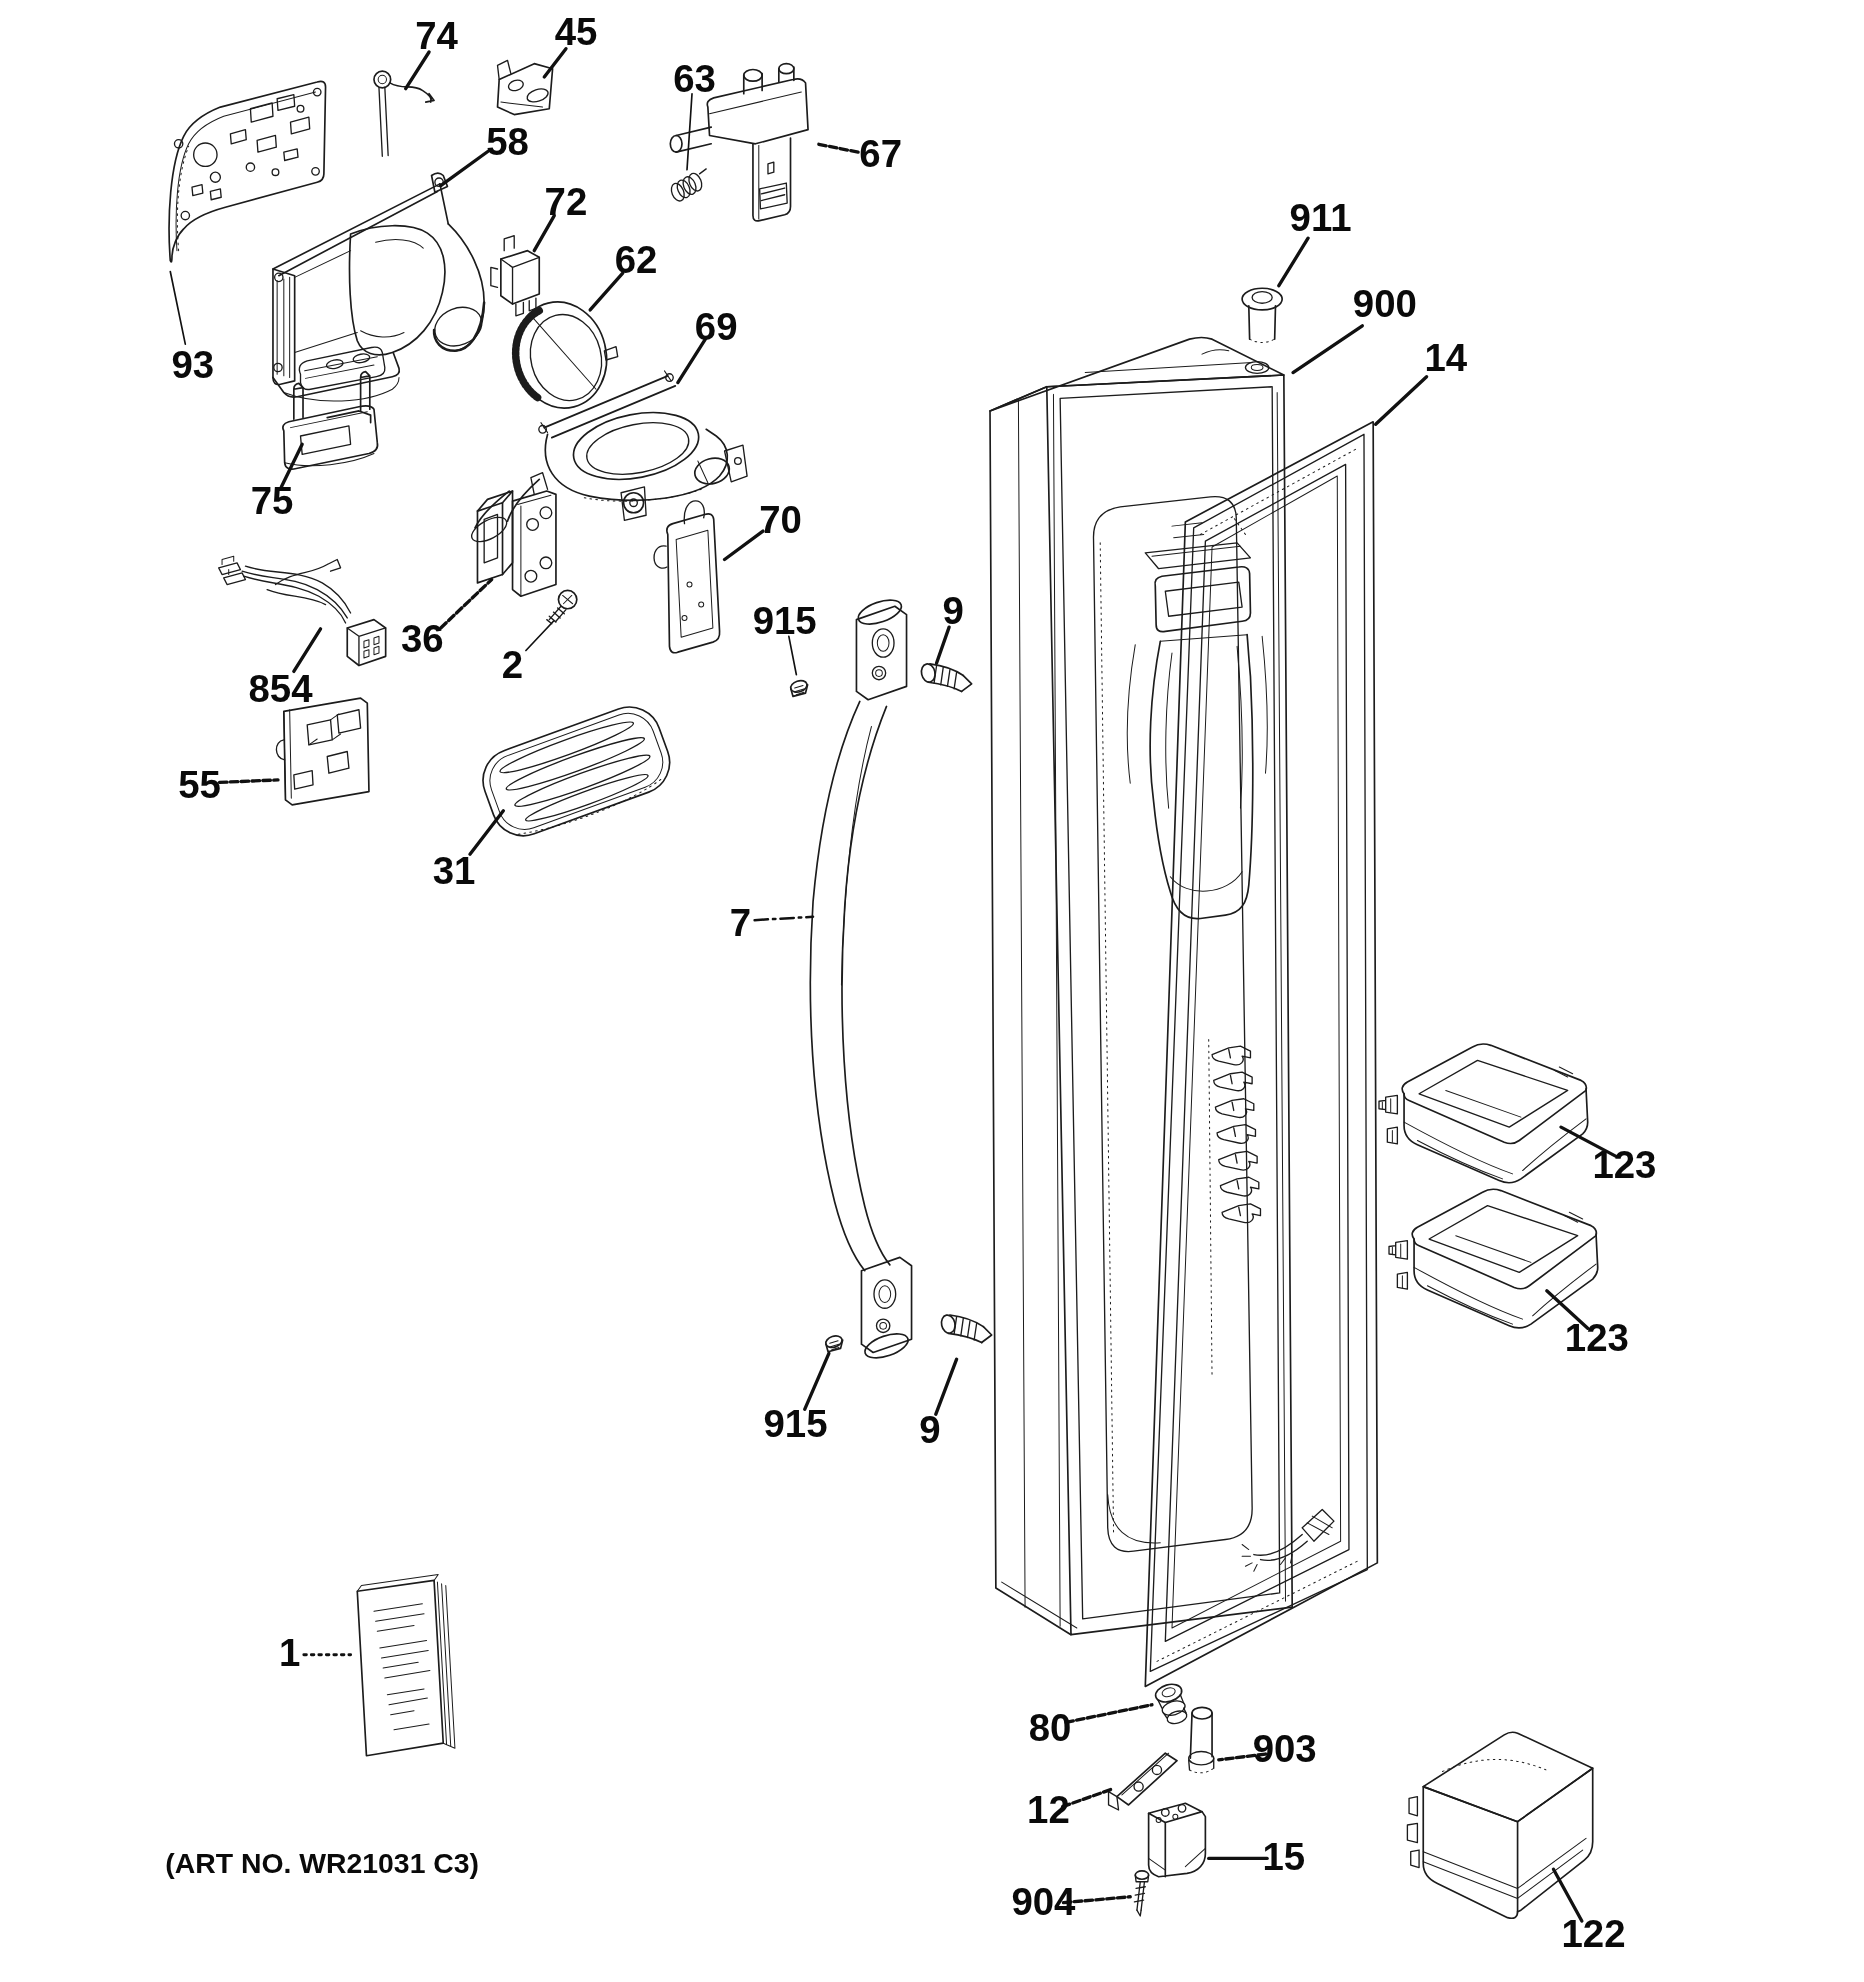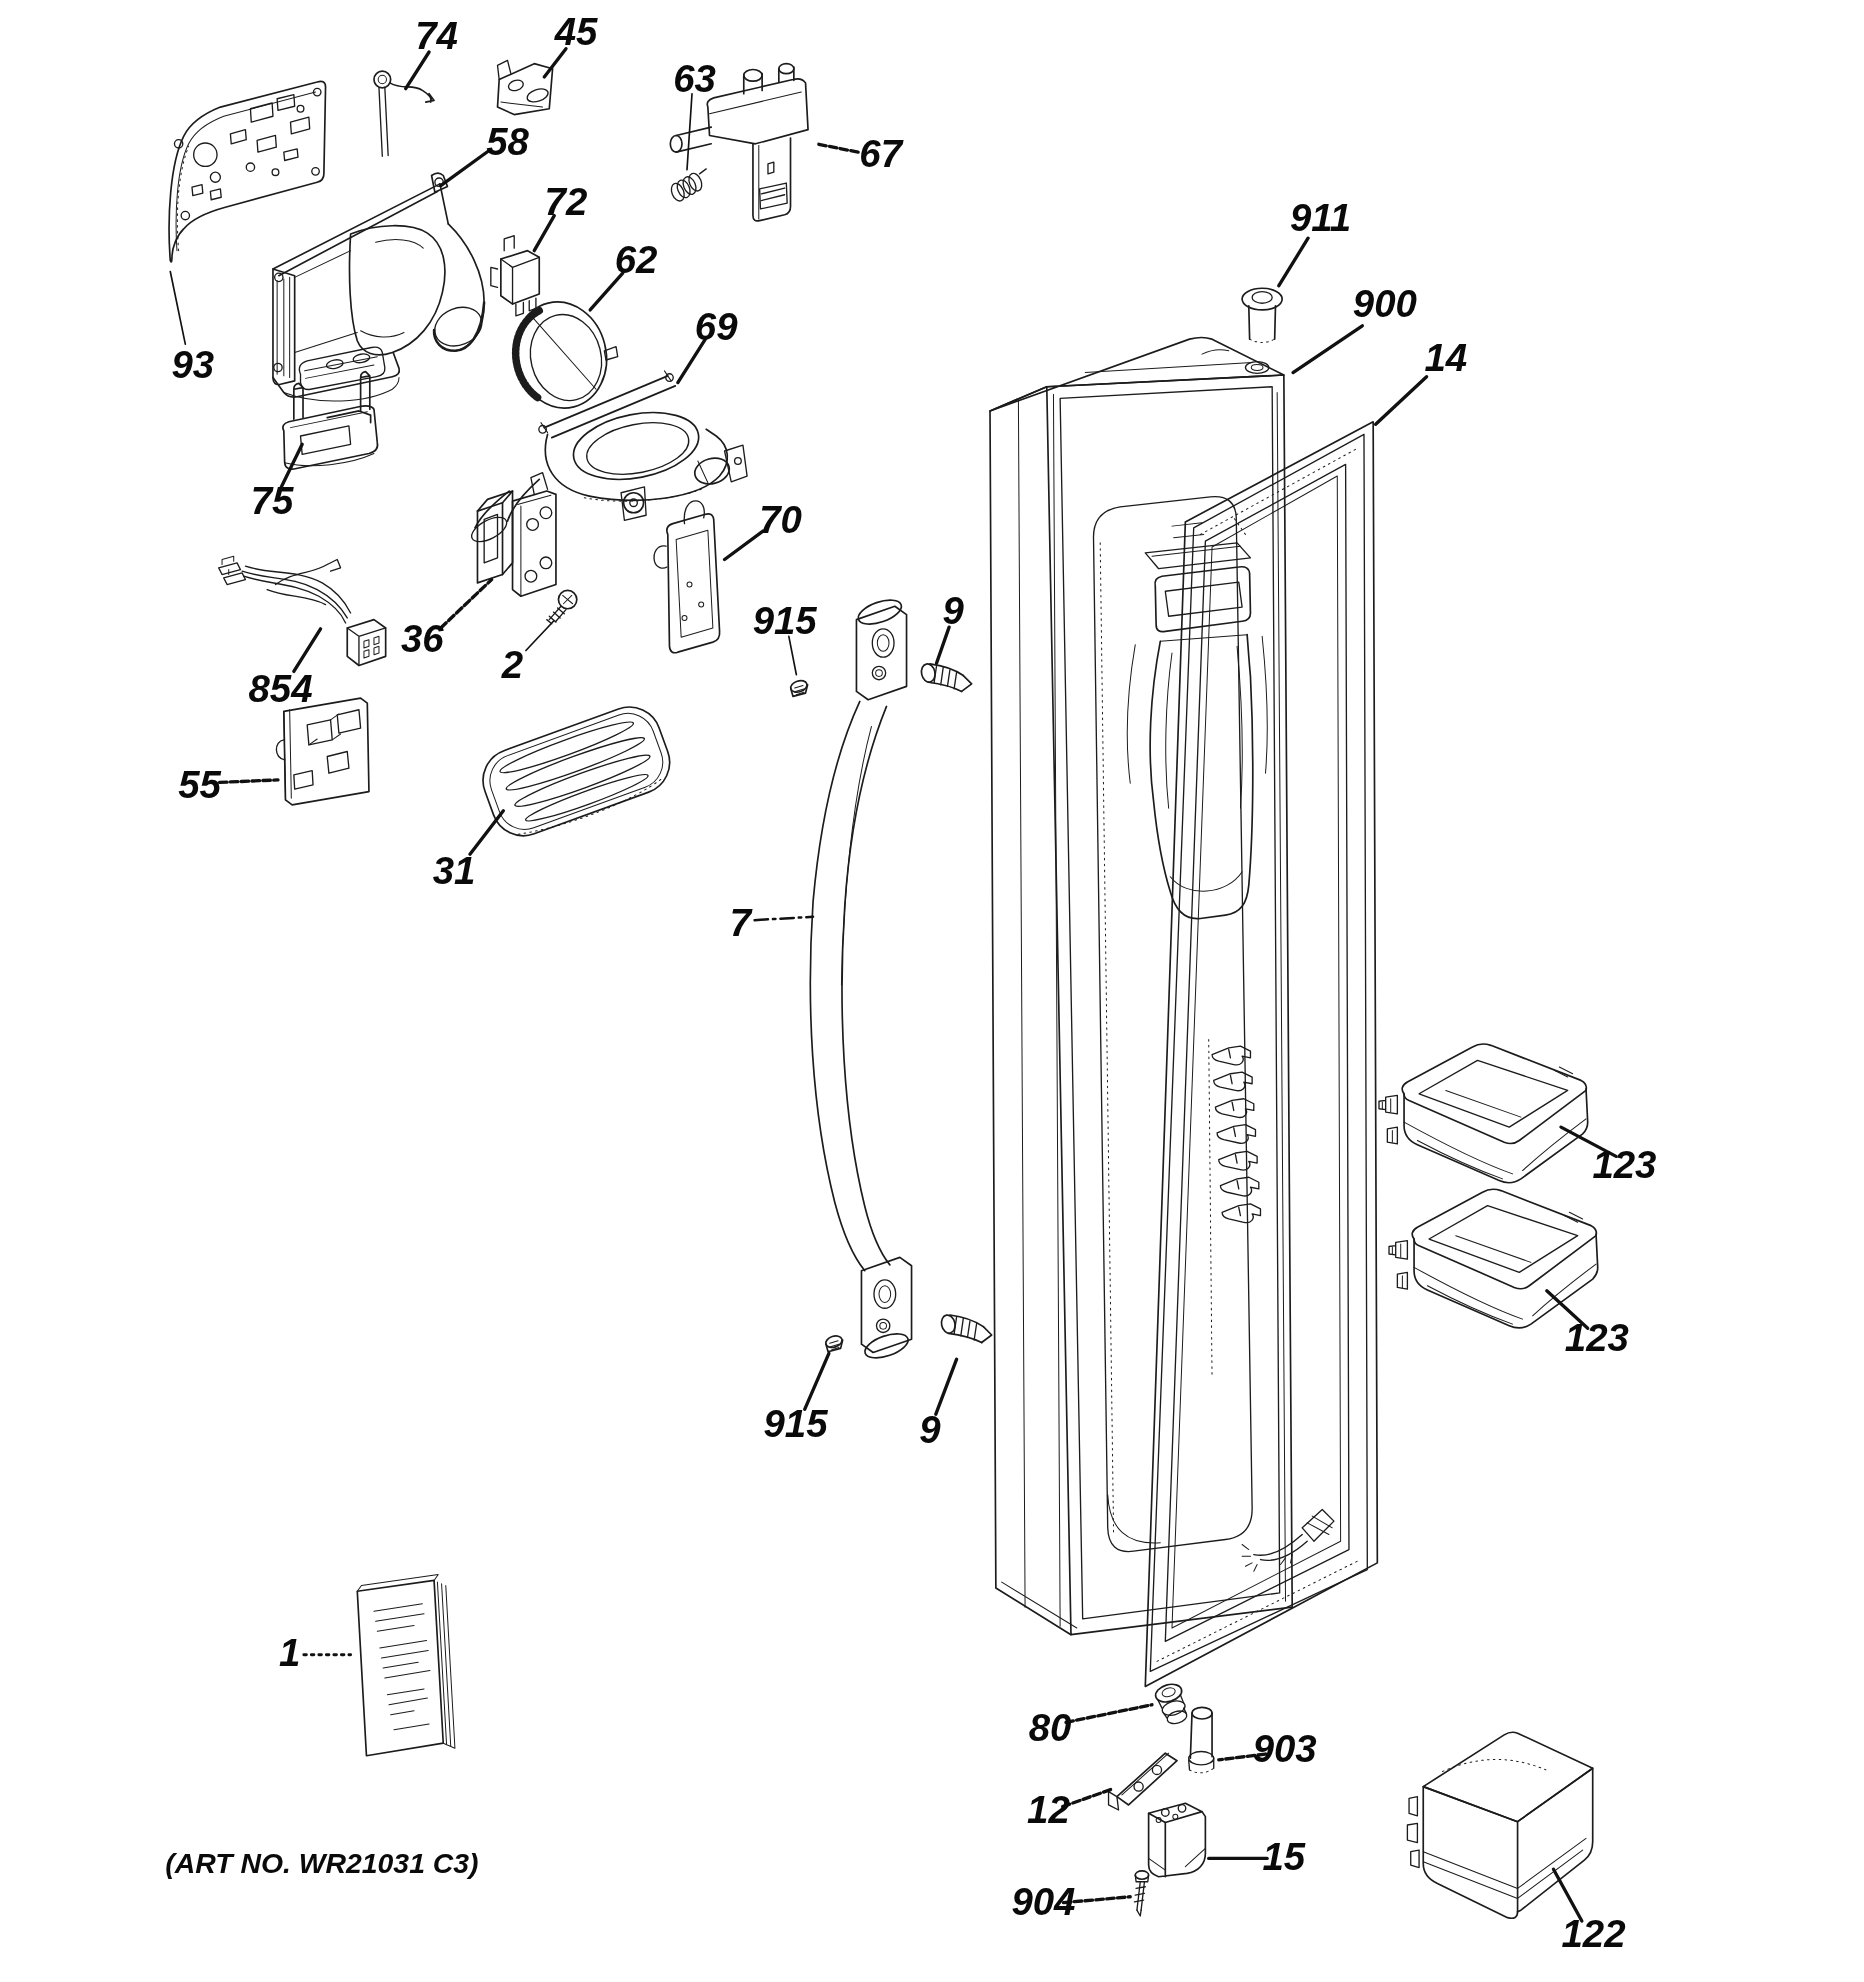--- a/index.html
+++ b/index.html
@@ -1,17 +1,17 @@
 <!DOCTYPE html>
 <html style="font-size:13.4px"><head>
 <meta charset="utf-8">
 <style>
   html,body{margin:0;padding:0;background:#ffffff;}
   .stage{position:relative;width:1864px;height:1983px;background:#ffffff;overflow:hidden;
-         font-family:"Liberation Sans", sans-serif;font-style:italic;}
+         font-family:"Liberation Sans", sans-serif;}
   svg{position:absolute;left:0;top:0;}
   .part{fill:none;stroke:#1c1c1c;stroke-width:2;stroke-linejoin:round;stroke-linecap:round;}
   .thin{stroke-width:1.2;}
   .med{stroke-width:1.6;}
   .thick{stroke-width:3;}
   .leader{fill:none;stroke:#111;stroke-width:4;stroke-linecap:round;}
   .leader.hatch{stroke-dasharray:9 4;}
   .leader.fine{stroke-width:2;}
   .leader.dashdot{stroke-width:3;stroke-dasharray:16 6 3 6;}
   .leader.dotted{stroke-width:3.5;stroke-dasharray:3 6;}

